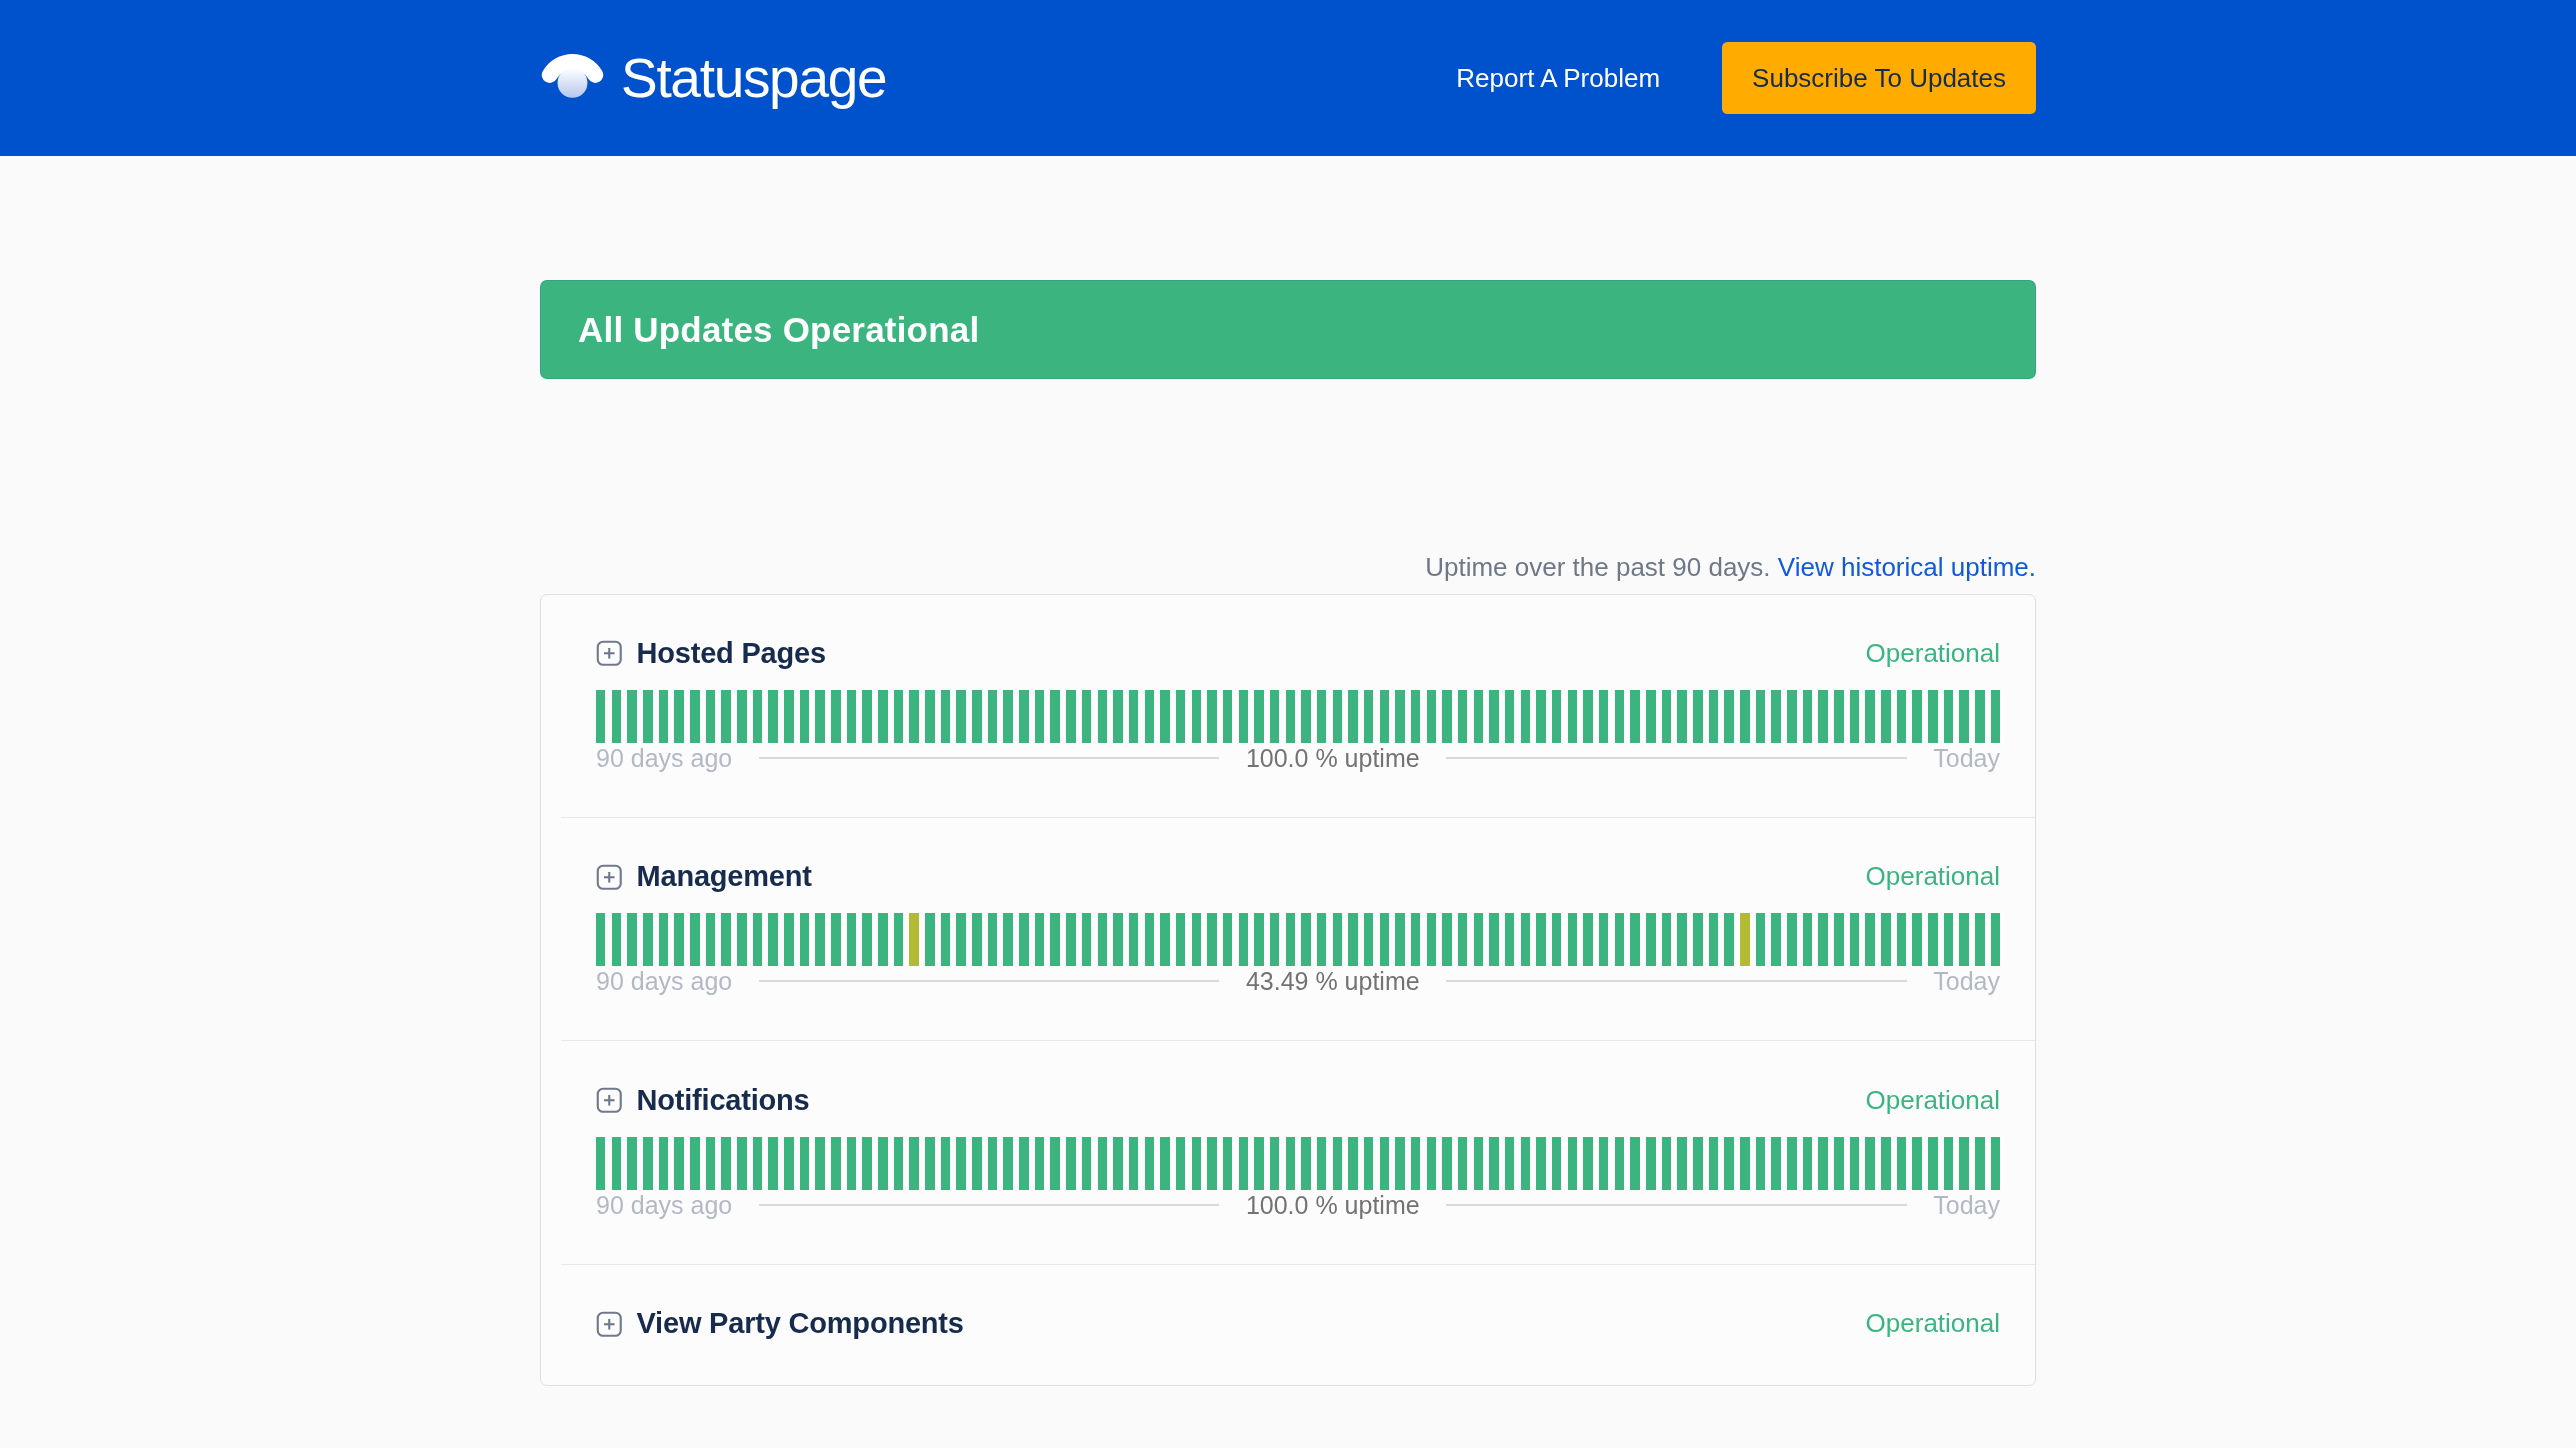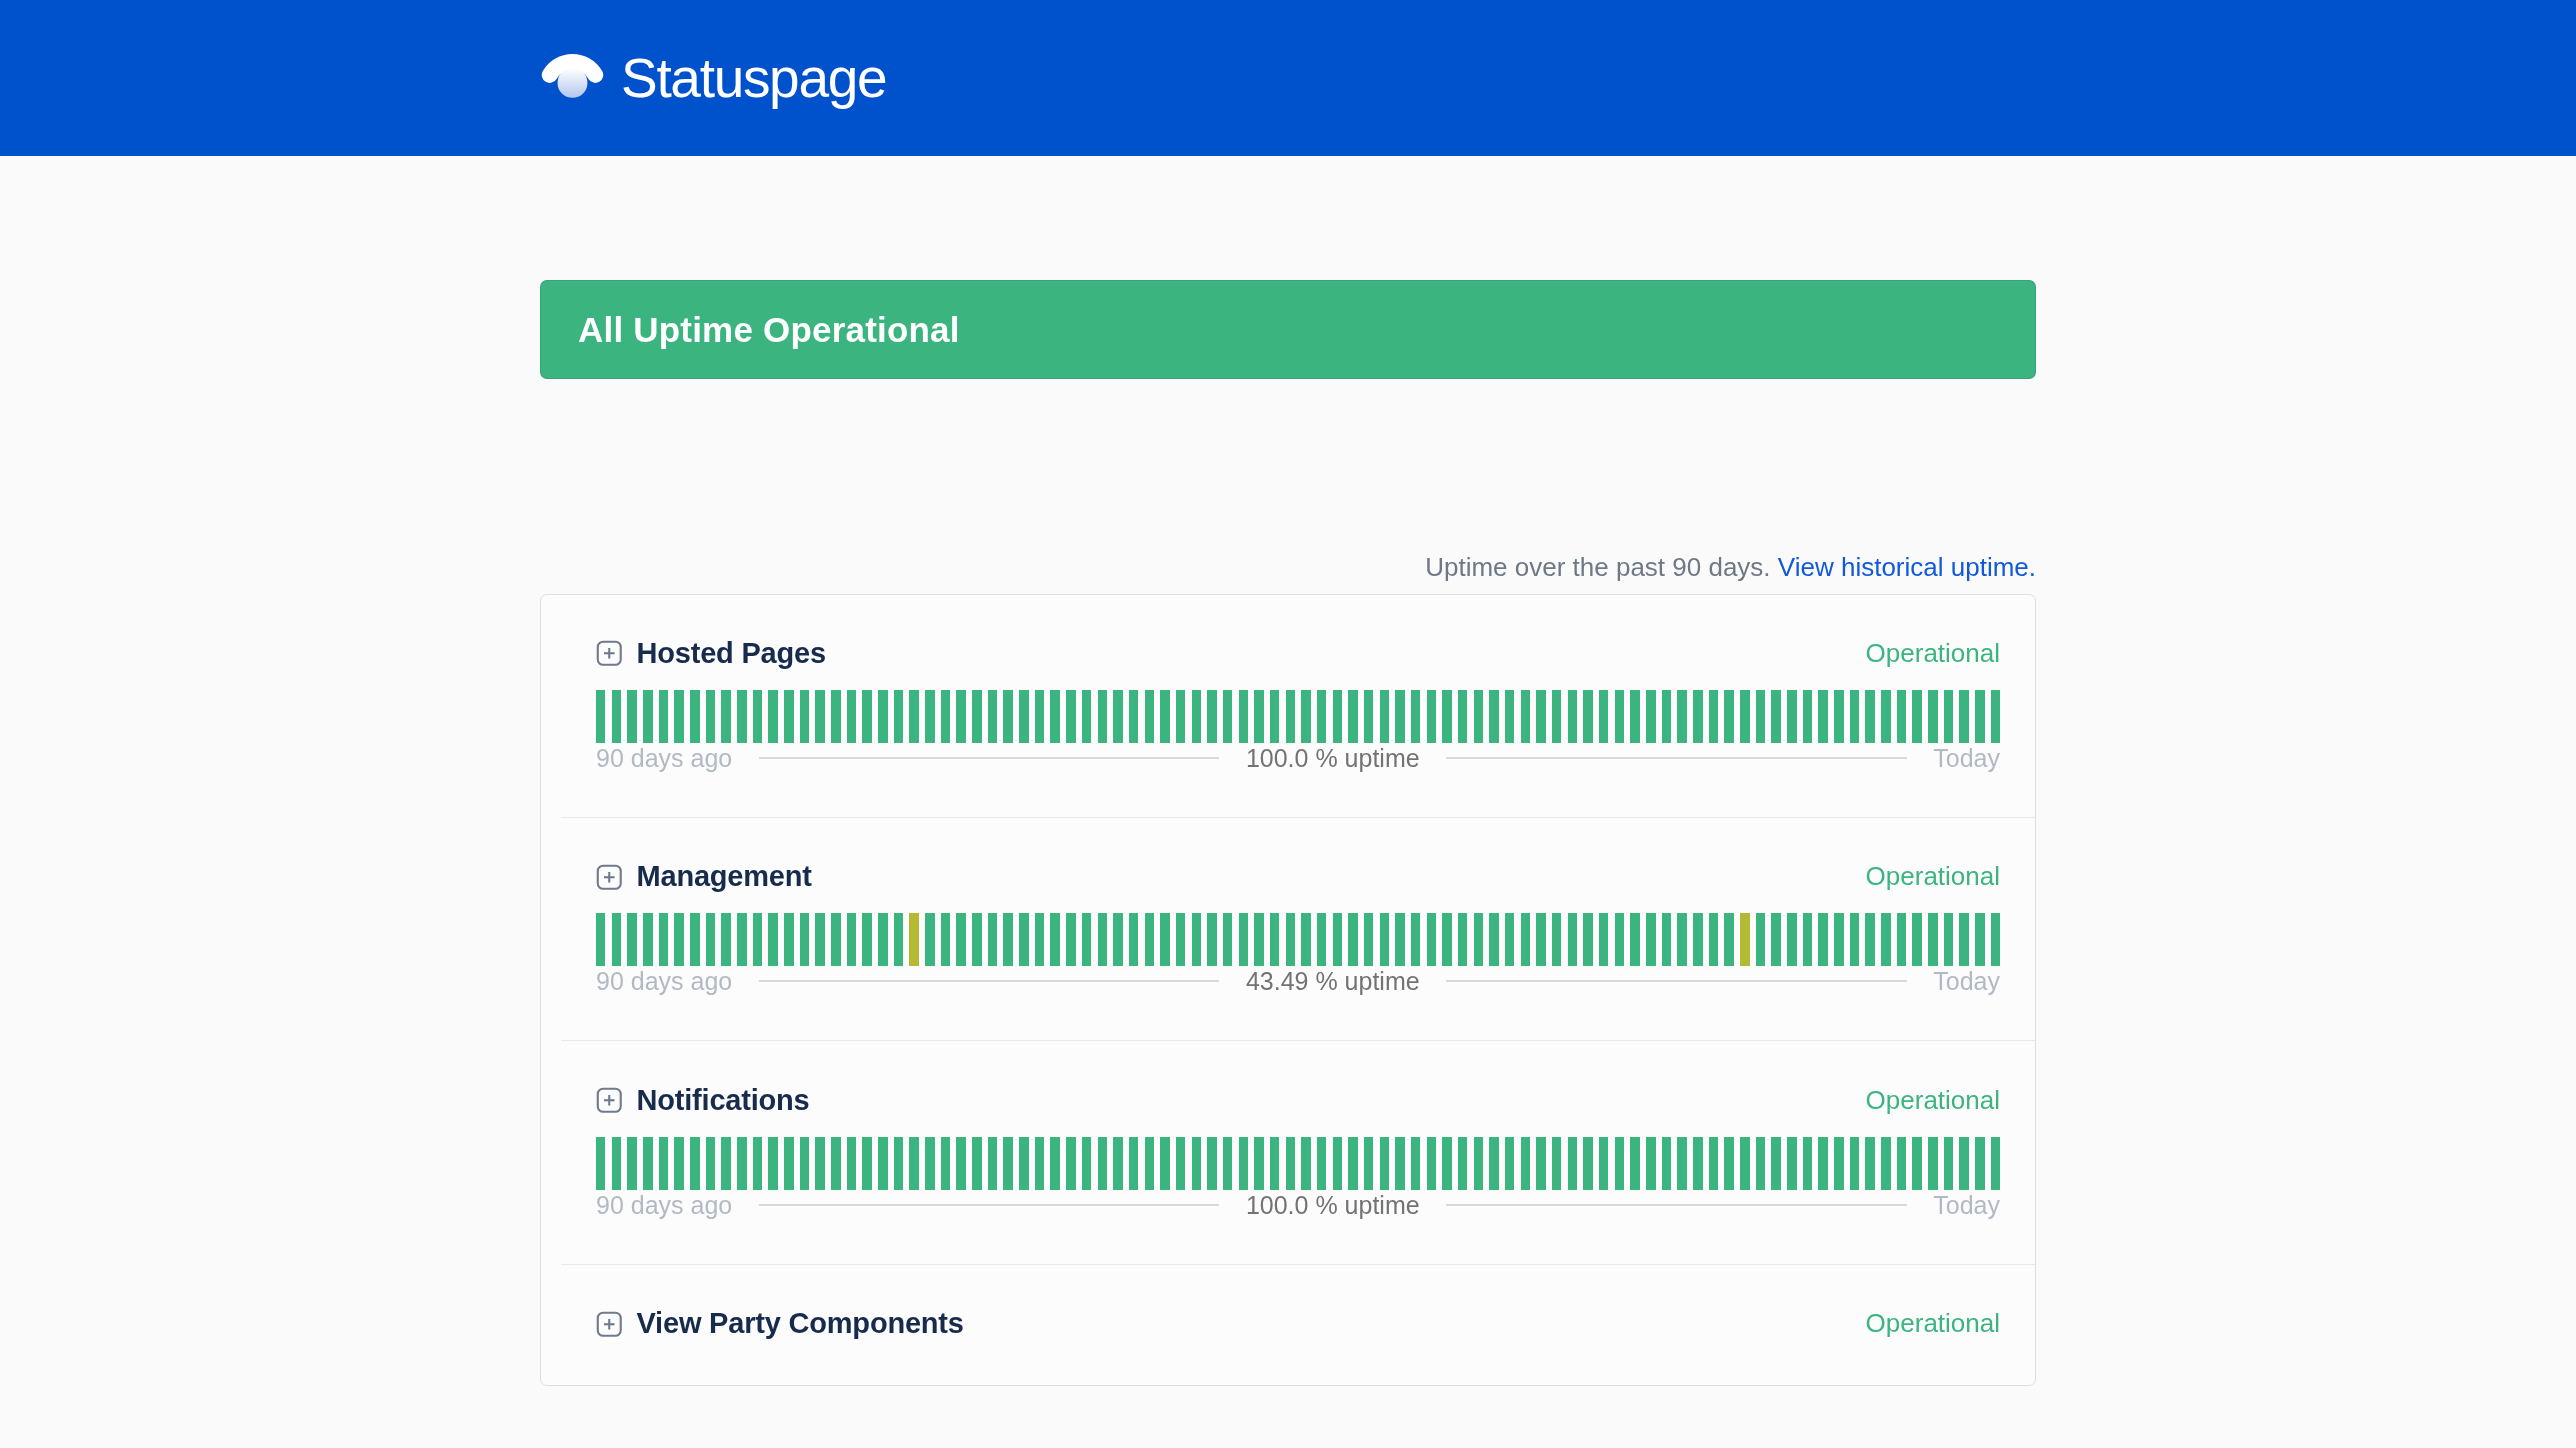--- a/index.html
+++ b/index.html
@@ -176,25 +176,29 @@
               <stop offset="0%" stop-color="#FFFFFF"></stop>
               <stop offset="100%" stop-color="#B5C7EE"></stop>
             </linearGradient>
           </defs>
           <path d="M 11 31 A 30 30 0 0 1 63 31" fill="none" stroke="#FFFFFF" stroke-width="18" stroke-linecap="round"></path>
           <circle cx="37" cy="40" r="17" fill="url(#ovalGrad)"></circle>
         </svg>
       </span>
       <span class="wordmark">Statuspage</span>
     </div>
+    <div class="header-right">
+      <a class="report-link">Report A Problem</a>
+      <button class="subscribe-btn">Subscribe To Updates</button>
+    </div>
   </div>
 </div>
 
 <div class="banner">
-  <span class="banner-text">All Uptime Operational</span>
+  <span class="banner-text">All Updates Operational</span>
 </div>
 
 <div class="uptime-note">
   <span>Uptime over the past 90 days.</span>
   <a>View historical uptime.</a>
 </div>
 
 <div class="card">
   <div class="component-row">
     <div class="row-head">

